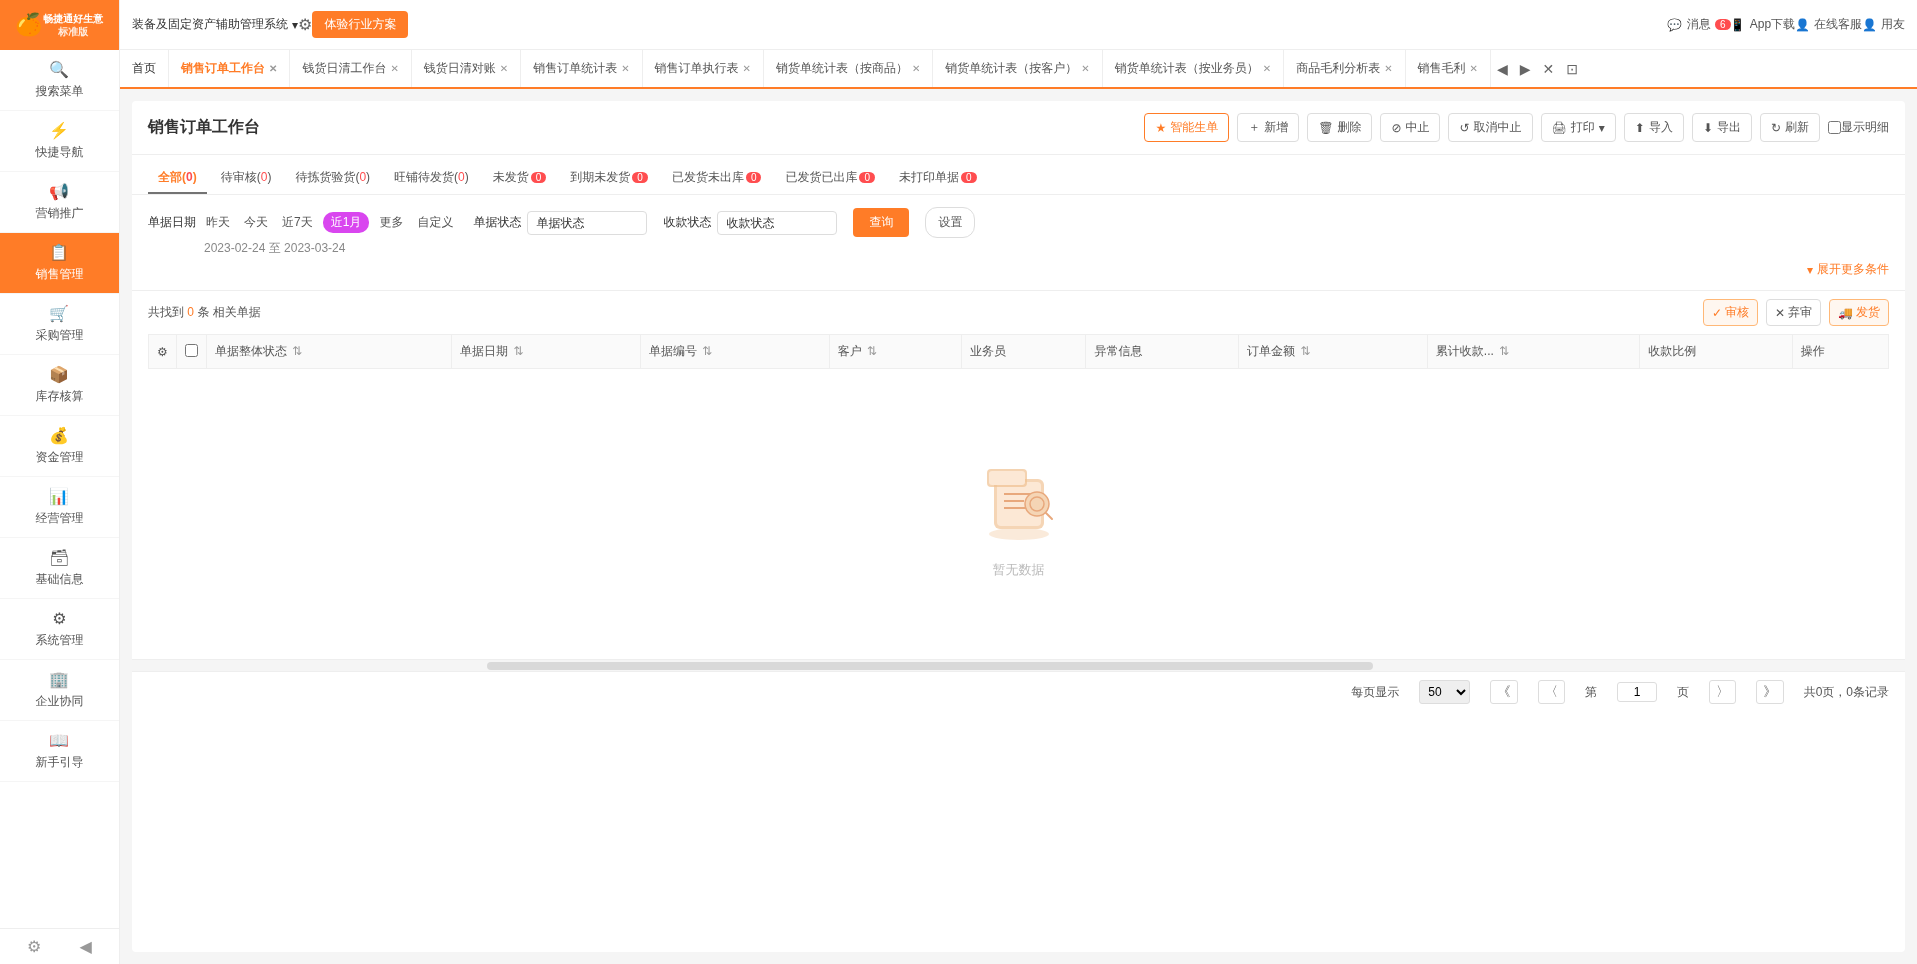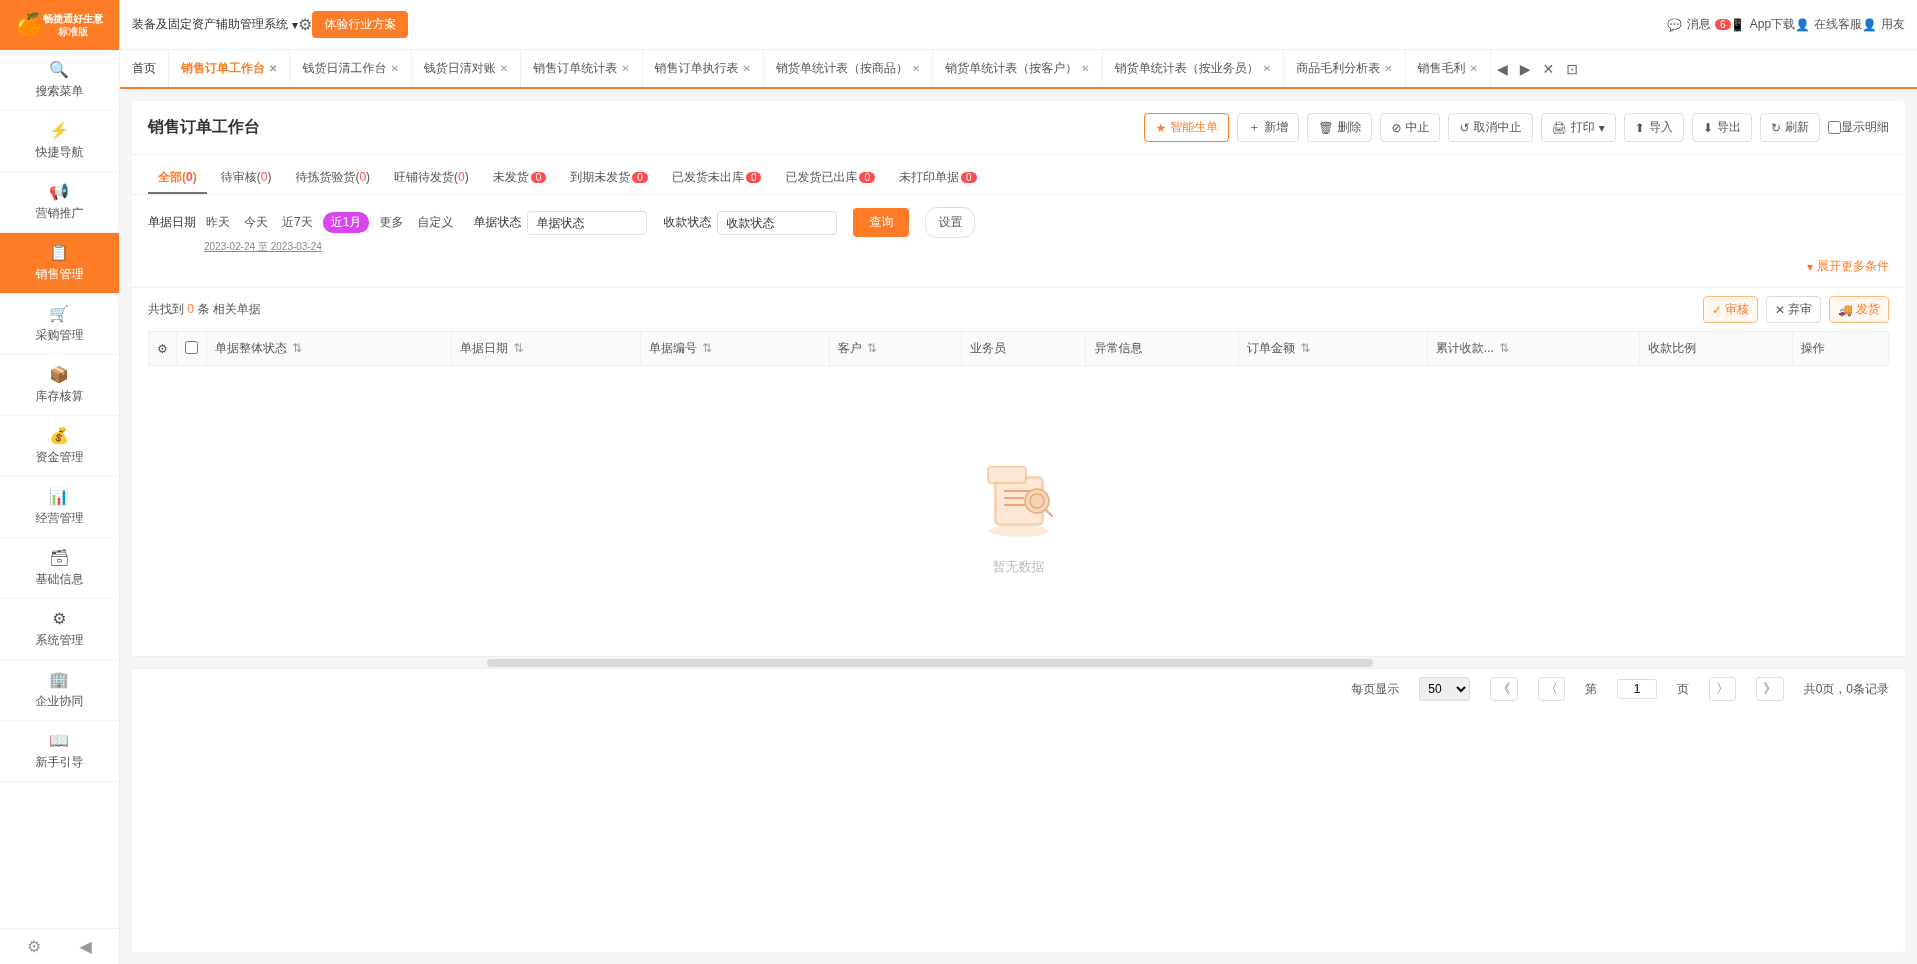--- a/index.html
+++ b/index.html
@@ -195,21 +195,21 @@
     #filter-area {
       padding: 12px 16px;
       border-bottom: 1px solid #eee;
     }
     .filter-row { display: flex; align-items: center; gap: 16px; flex-wrap: wrap; }
     .filter-item { display: flex; align-items: center; gap: 6px; font-size: 12px; color: #555; }
     .filter-label { color: #333; white-space: nowrap; }
     .filter-date-opts { display: flex; gap: 6px; align-items: center; }
     .date-opt { cursor: pointer; color: #555; padding: 2px 4px; border-radius: 3px; }
     .date-opt.active { background: #d946ef; color: #fff; border-radius: 10px; padding: 2px 8px; }
-    .filter-date-range { color: #888; font-size: 10px; margin-top: 2px; text-decoration: underline; }
+    .filter-date-range { color: #888; font-size: 12px; margin-top: 2px; }
     .filter-select {
       border: 1px solid #ddd;
       border-radius: 4px;
       padding: 4px 24px 4px 8px;
       font-size: 12px;
       color: #333;
       background: #fff;
       cursor: pointer;
       appearance: none;
       min-width: 120px;

